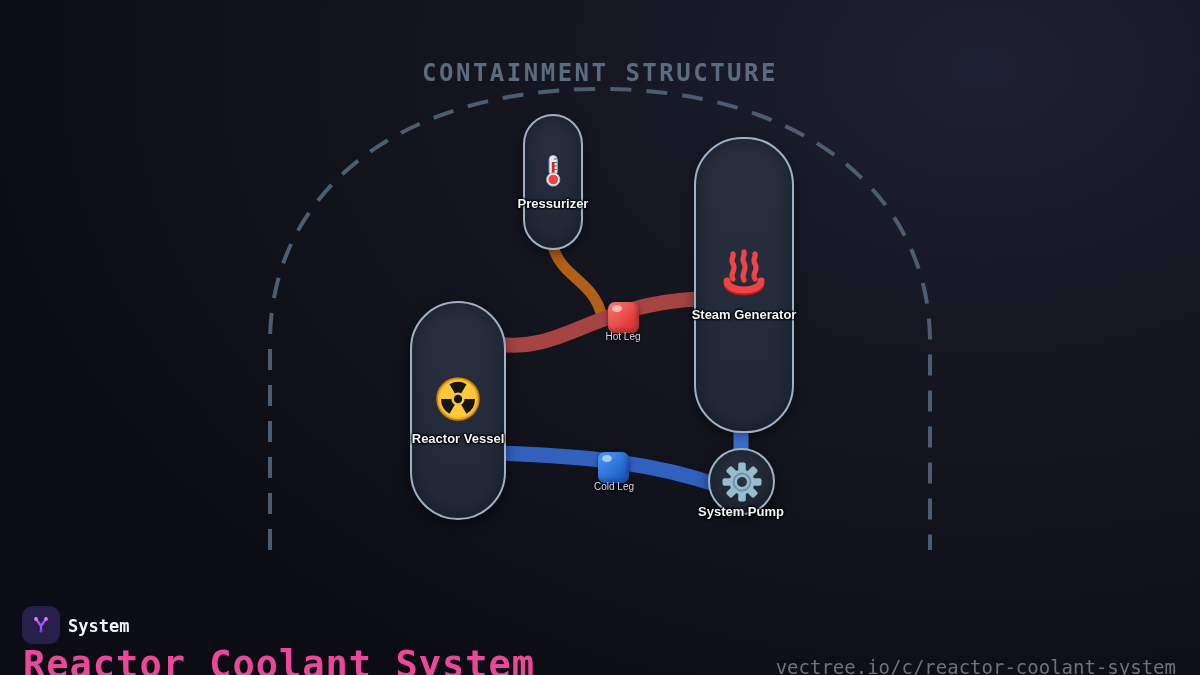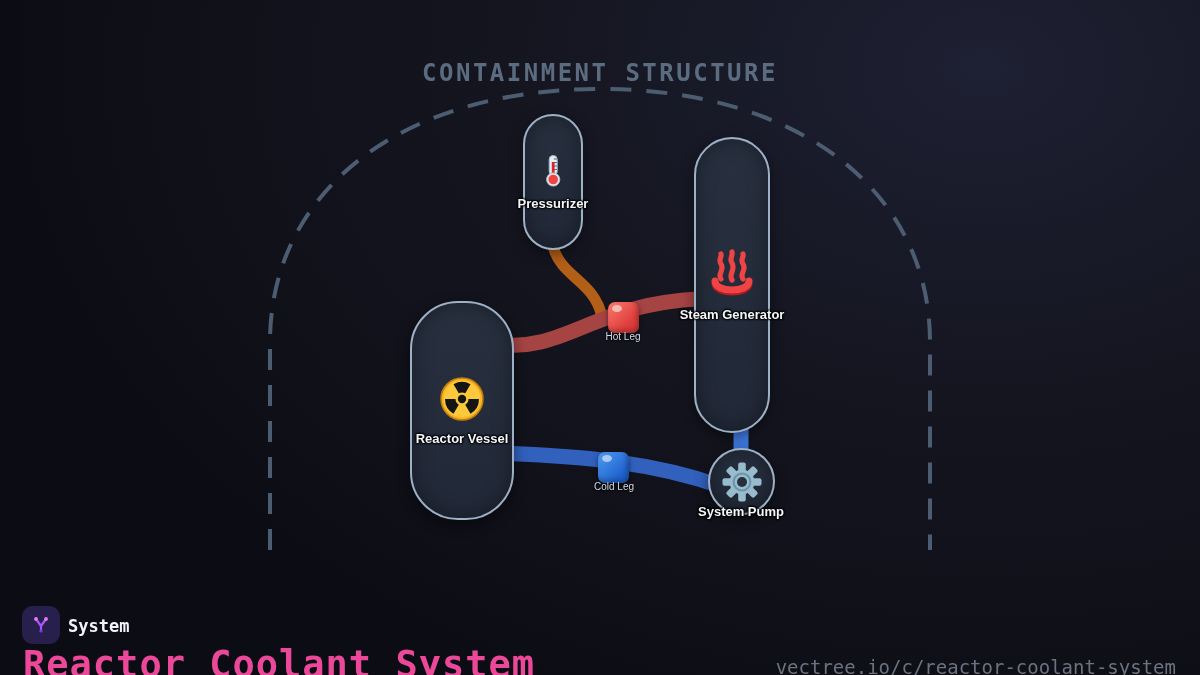--- a/index.html
+++ b/index.html
@@ -31,22 +31,22 @@
     display:flex; flex-direction:column; align-items:center; justify-content:center;
     gap:9px;
   }
   .component .label, .node-caption{
     font-family:"Liberation Sans", sans-serif;
     font-size:13px; font-weight:bold; color:#f4f7fa; white-space:nowrap;
     text-shadow:0 1px 2px #000, 1px 0 2px #000, -1px 0 2px #000, 0 -1px 2px #000;
     z-index:4;
   }
   .pressurizer{ left:523px; top:82px;  width:60px; height:136px; border-radius:30px; }
-  .steam-generator{ left:694px; top:105px; width:76px; height:296px; border-radius:48px; }
-  .reactor-vessel{ left:410px; top:269px; width:104px; height:219px; border-radius:48px; }
+  .steam-generator{ left:694px; top:105px; width:100px; height:296px; border-radius:48px; }
+  .reactor-vessel{ left:410px; top:269px; width:96px; height:219px; border-radius:48px; }
   .coolant-pump{ left:708px; top:416px; width:67px; height:67px; border-radius:50%; gap:0; }
   .pump-caption{ position:absolute; left:741px; top:472px; transform:translateX(-50%); z-index:4; }
 
   
   .pipe-node{
     position:absolute; width:31px; height:31px; border-radius:7px; z-index:3;
     box-shadow:0 2px 5px rgba(0,0,0,.5), inset -2px -3px 5px rgba(0,0,0,.28);
   }
   .pipe-node::after{
     content:""; position:absolute; left:4px; top:3px; width:10px; height:7px;

